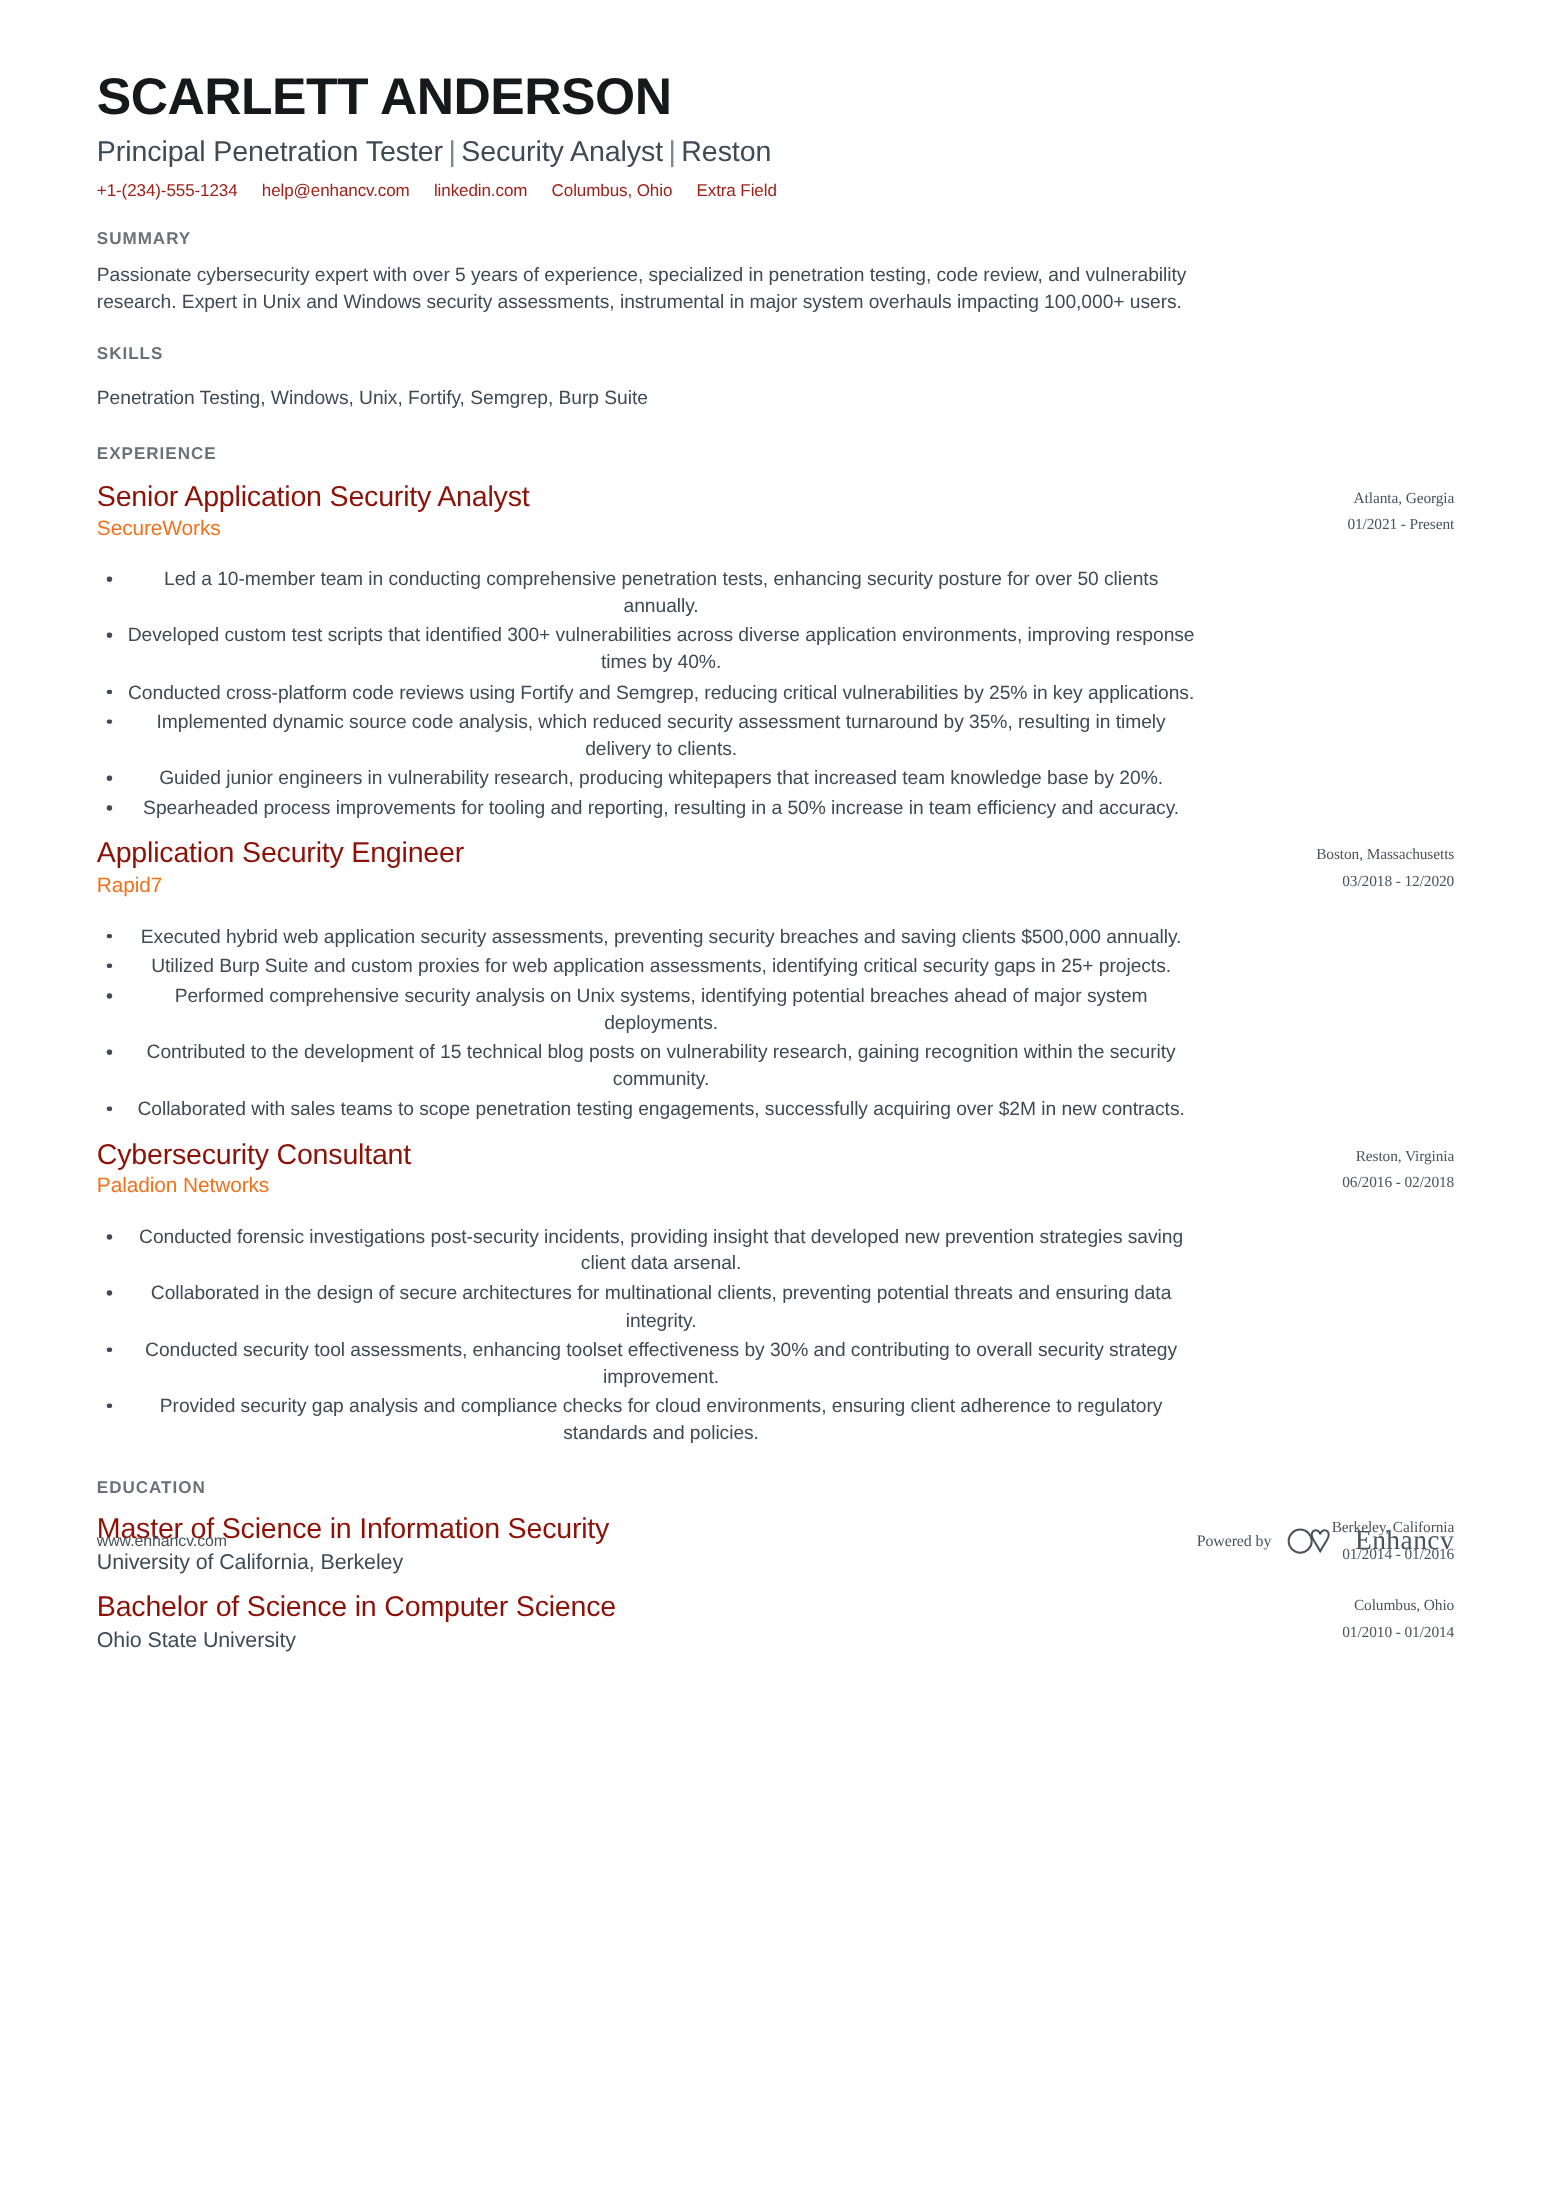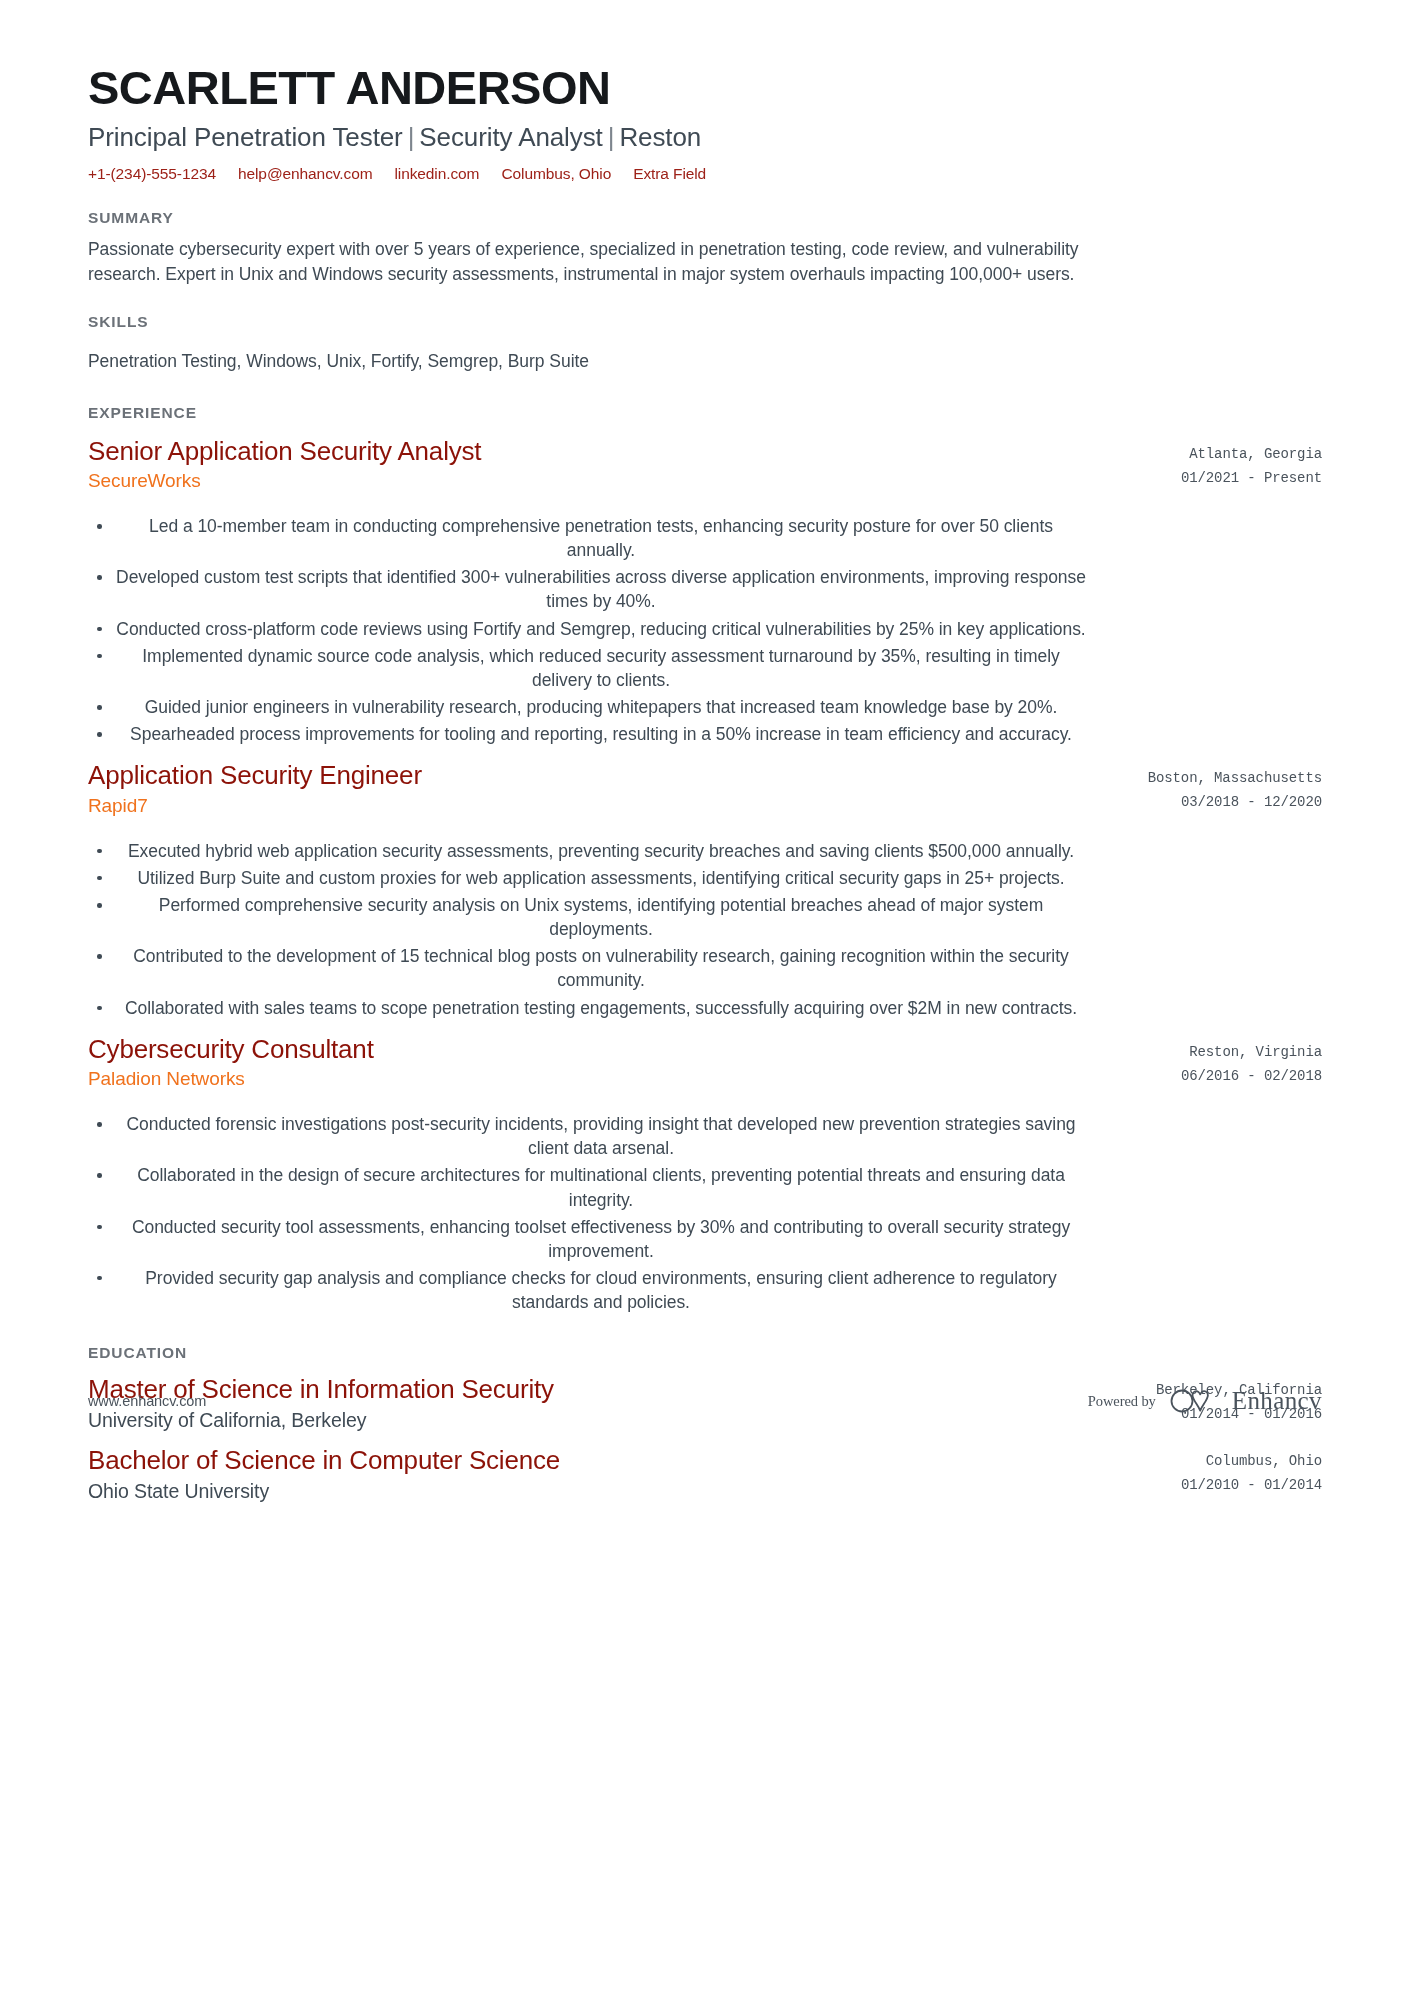--- a/index.html
+++ b/index.html
@@ -127,21 +127,21 @@
     color: #f0721d;
     line-height: 1.3;
     margin: 2px 0 0 0;
     letter-spacing: -0.1px;
   }
   .entry-org.edu-org {
     color: #3f4a54;
     font-size: 19.5px;
   }
   .entry-meta {
-    font-family: Liberation Mono, monospace;
+    font-family: Liberation Serif, serif;
     font-size: 14px;
     color: #4a535c;
     line-height: 1.72;
     letter-spacing: -0.1px;
     white-space: nowrap;
   }
 
   .bullets {
     list-style: none;
     margin: 20px 0 0 0;

